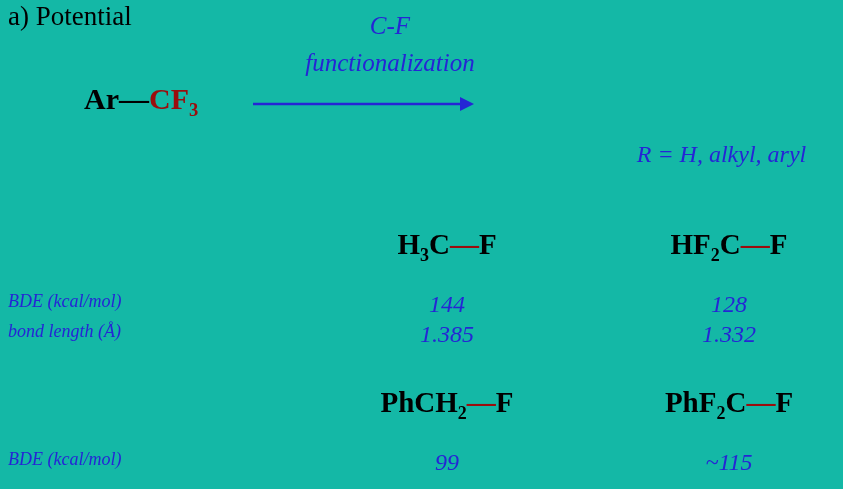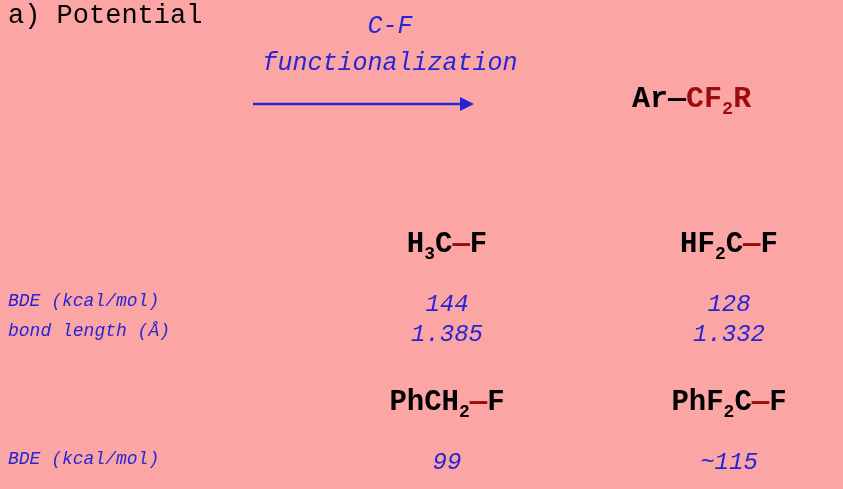--- a/index.html
+++ b/index.html
@@ -1,22 +1,22 @@
 <!DOCTYPE html>
 <html style="--red: #9b0d0d; --blue: #2525d5; --black: #000000;"><head>
 <meta charset="utf-8">
 <style>
   * { margin: 0; padding: 0; box-sizing: border-box; }
   html, body { background: #ffffff; }
   .fig {
     position: relative;
     width: 843px;
     height: 489px;
-    background: #fca5a5;
-    font-family: Liberation Mono, monospace;
+    background: #14b8a6;
+    font-family: Liberation Serif, serif;
     color: #000;
     overflow: hidden;
   }
   .sec-title {
     position: absolute;
     font-size: 27px;
     color: #000;
     white-space: nowrap;
   }
   .formula {
@@ -75,33 +75,34 @@
     white-space: nowrap;
   }
 </style>
 </head>
 <body>
 
 <div class="fig">
 
   <div class="sec-title" style="left:8px; top:1px">a) Potential</div>
 
+  <div class="formula" style="left:84px; top:82px">
+    <span>Ar</span><span>—</span><span class="red"><span>CF</span><sub>3</sub></span>
+  </div>
 
   <div class="arrow-label" style="left:240px; top:49px; width:300px">functionalization</div>
   <div class="arrow-label" style="left:240px; top:12px; width:300px">C-F</div>
 
   <svg class="arrow" style="left:253px; top:93px" width="222" height="22" viewBox="0 0 222 22" aria-hidden="true">
     <line x1="0" y1="11" x2="209" y2="11" stroke="currentColor" stroke-width="2.4"></line>
     <polygon points="207,4 221,11 207,18" fill="currentColor"></polygon>
   </svg>
 
-  <div class="formula" style="left:632px; top:82px">
-    <span>Ar</span><span>—</span><span class="red"><span>CF</span><sub>2</sub><span>R</span></span>
-  </div>
 
+  <div class="r-note" style="left:600px; top:141px; width:243px">R = H, alkyl, aryl</div>
 
 
   <div class="header-cell" style="left:327px; top:228px">
     <span>H</span><sub>3</sub><span>C</span><span class="red">—</span><span>F</span>
   </div>
   <div class="header-cell" style="left:609px; top:228px">
     <span>HF</span><sub>2</sub><span>C</span><span class="red">—</span><span>F</span>
   </div>
 
   <div class="row-label" style="left:8px; top:291px">BDE (kcal/mol)</div>

